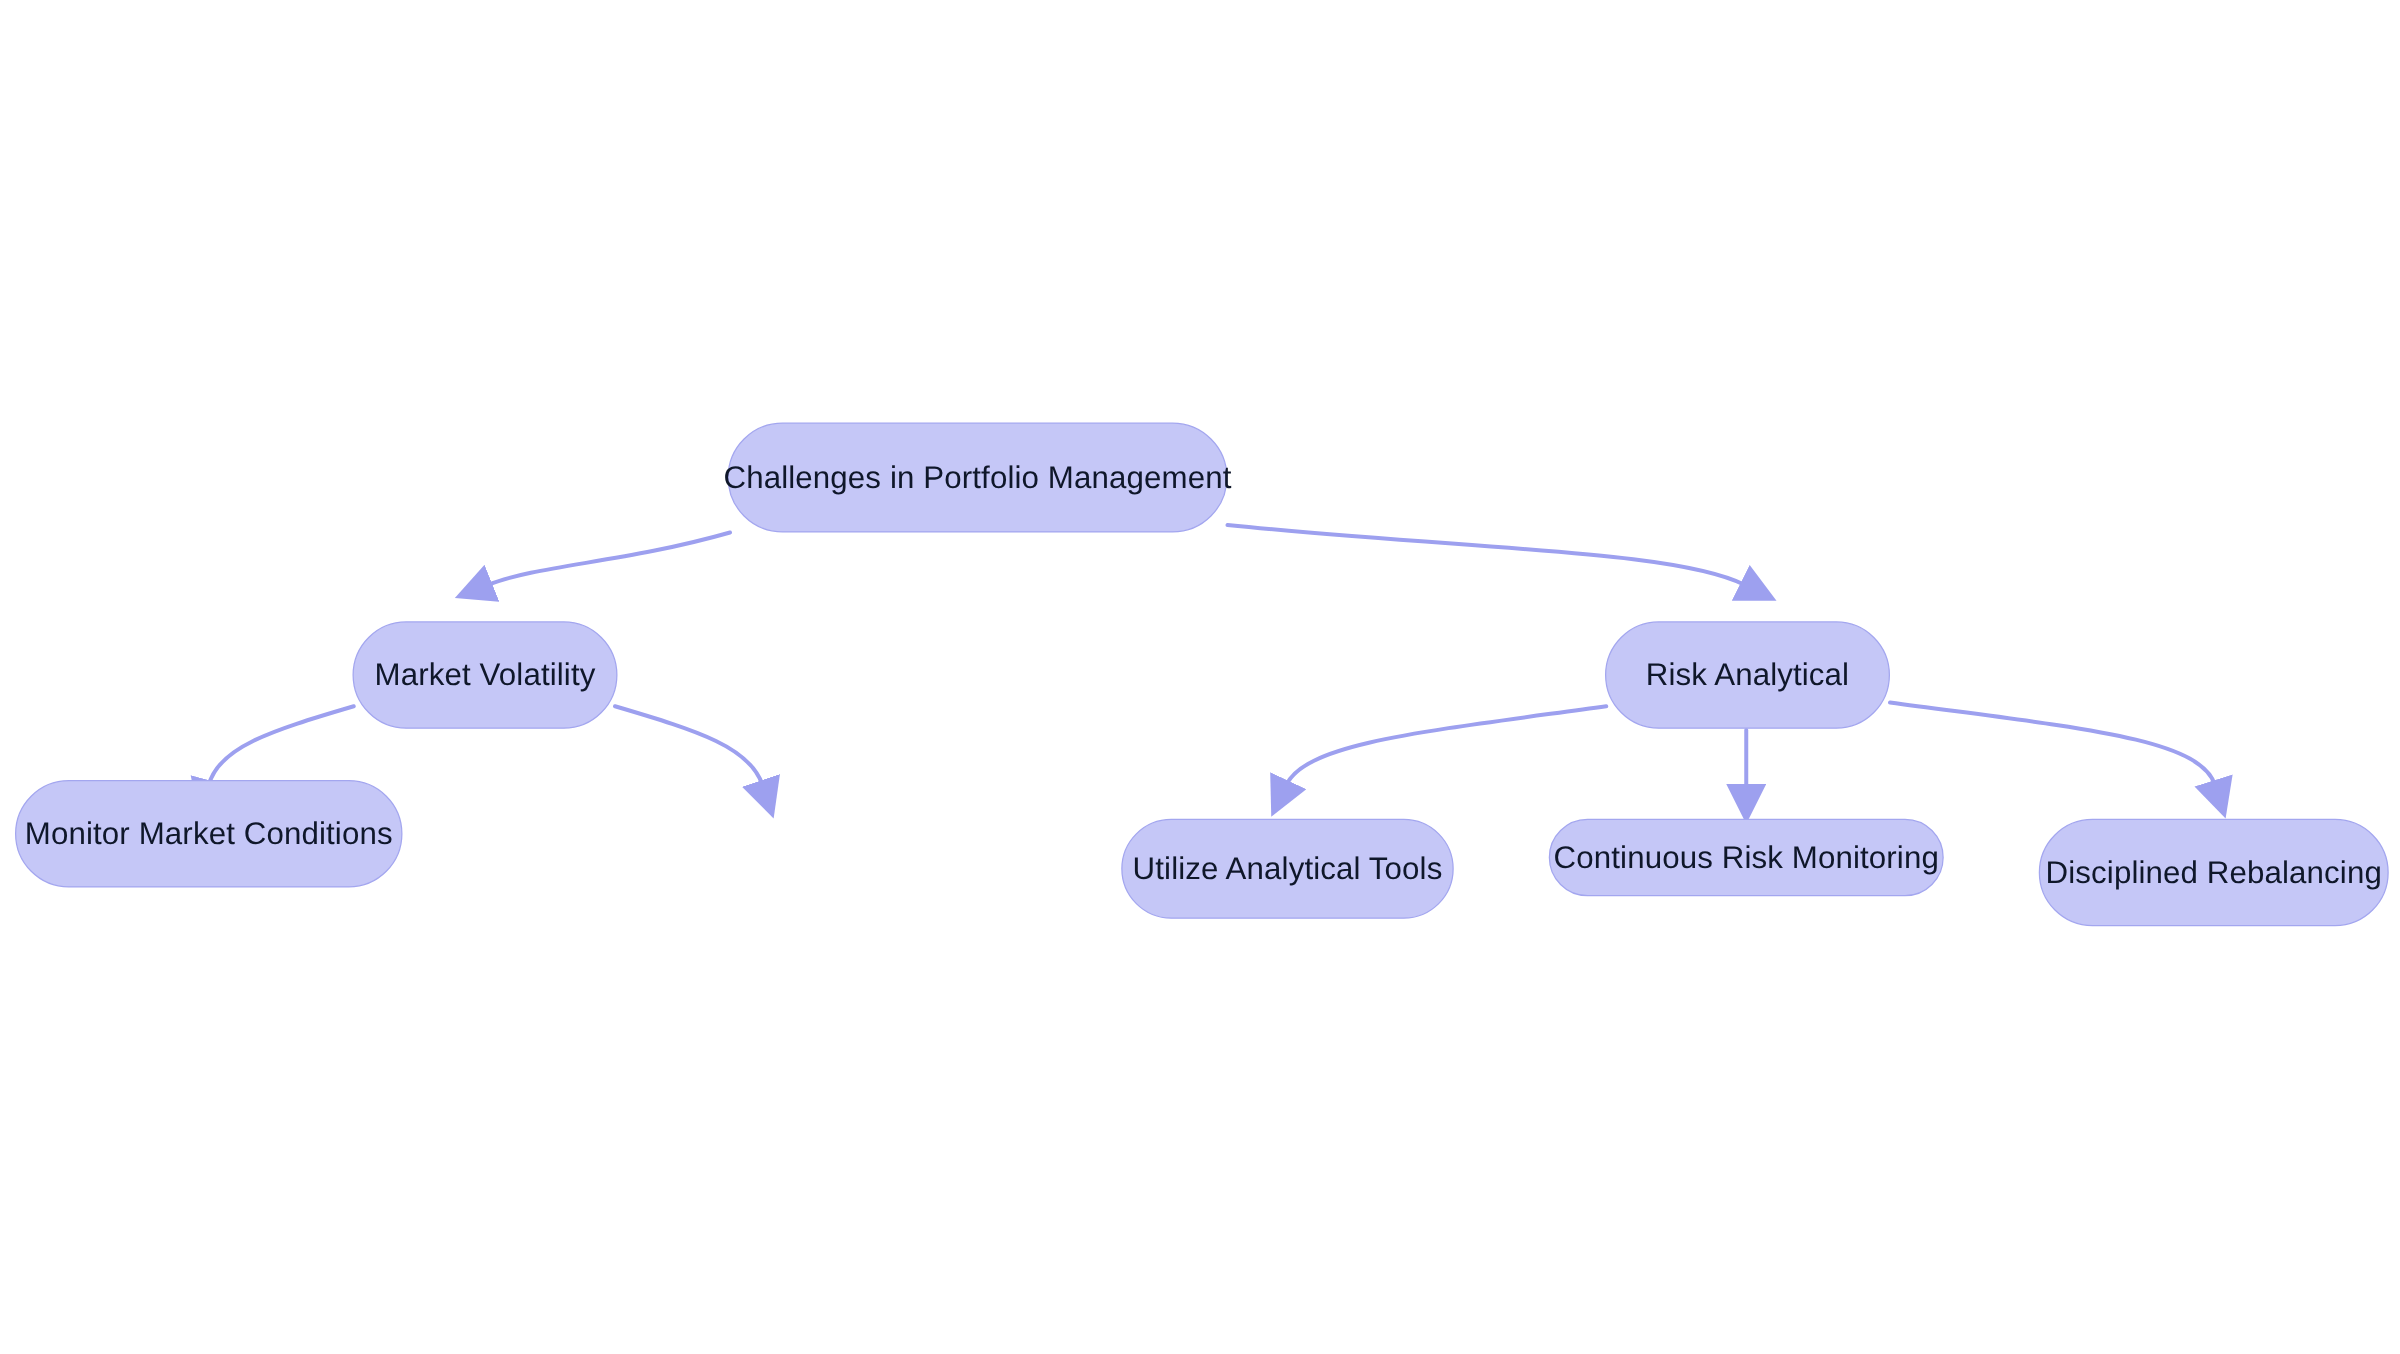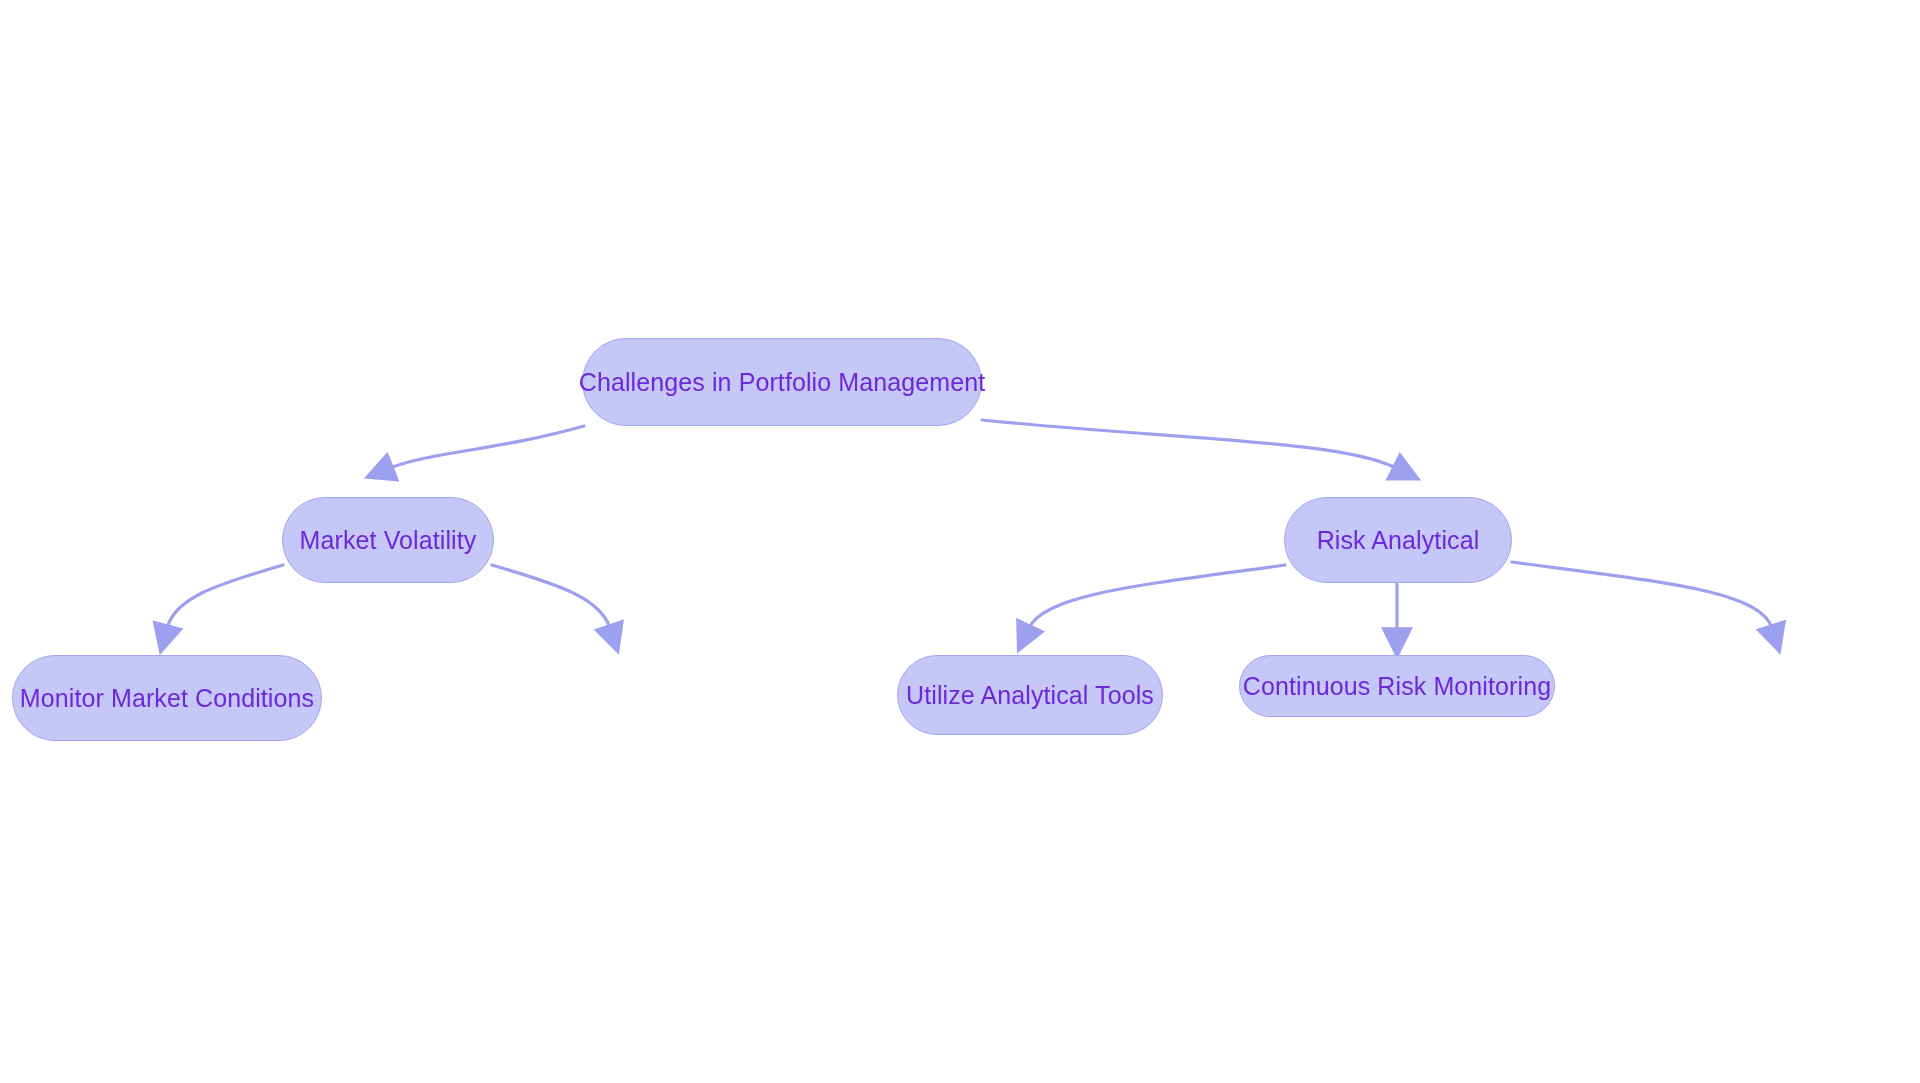--- a/index.html
+++ b/index.html
@@ -30,21 +30,21 @@
   }
   .flow-node {
     position: absolute;
     box-sizing: border-box;
     display: flex;
     align-items: center;
     justify-content: center;
     background: #c5c7f7;
     border: 1.6px solid #a3a6ef;
     border-radius: 44px;
-    color: #6d28d9;
+    color: #0f172a;
     font-size: 25px;
     font-weight: 400;
     letter-spacing: 0.1px;
     white-space: nowrap;
     font-family: "Liberation Sans", sans-serif;
   }
   .node-label {
     display: block;
     line-height: 1;
   }
@@ -81,27 +81,30 @@
   </div>
 
   <div class="flow-node" style="left:282px; top:497px; width:212px; height:86px;">
     <span class="node-label">Market Volatility</span>
   </div>
 
   <div class="flow-node" style="left:1284px; top:497px; width:228px; height:86px;">
     <span class="node-label">Risk Analytical</span>
   </div>
 
-  <div class="flow-node" style="left:12px; top:655px; width:310px; height:86px;">
+  <div class="flow-node" style="left:12px; top:624px; width:310px; height:86px;">
     <span class="node-label">Monitor Market Conditions</span>
   </div>
 
 
   <div class="flow-node" style="left:897px; top:655px; width:266px; height:80px;">
     <span class="node-label">Utilize Analytical Tools</span>
   </div>
 
   <div class="flow-node" style="left:1239px; top:655px; width:316px; height:62px;">
     <span class="node-label">Continuous Risk Monitoring</span>
   </div>
 
+  <div class="flow-node" style="left:1631px; top:655px; width:280px; height:86px;">
+    <span class="node-label">Disciplined Rebalancing</span>
+  </div>
 
 </div>
 
 </body></html>

